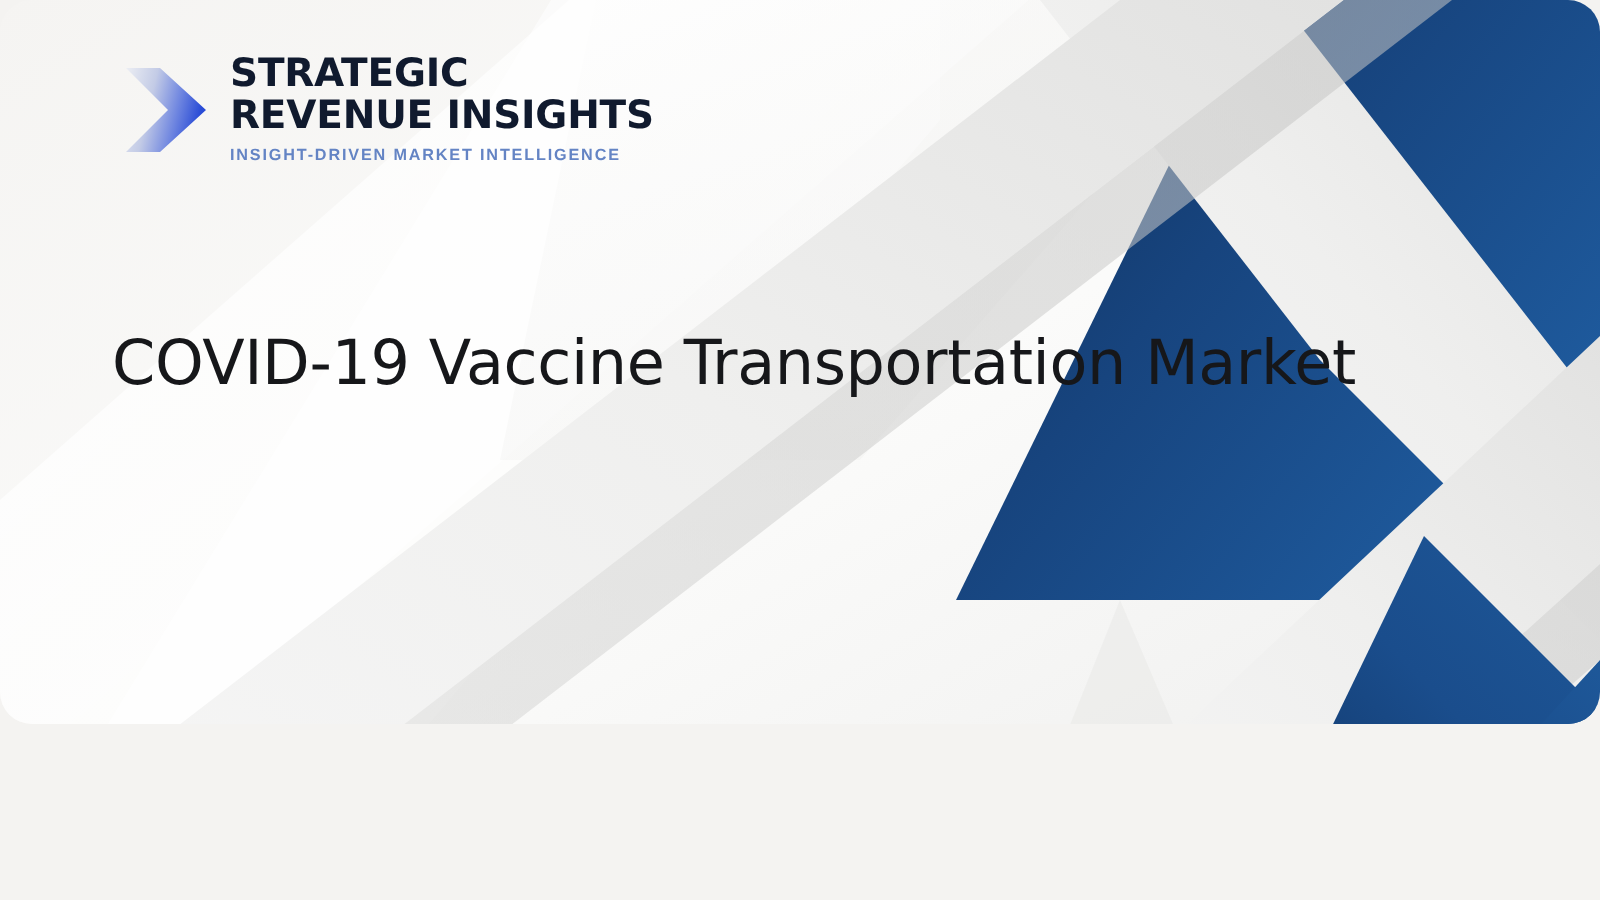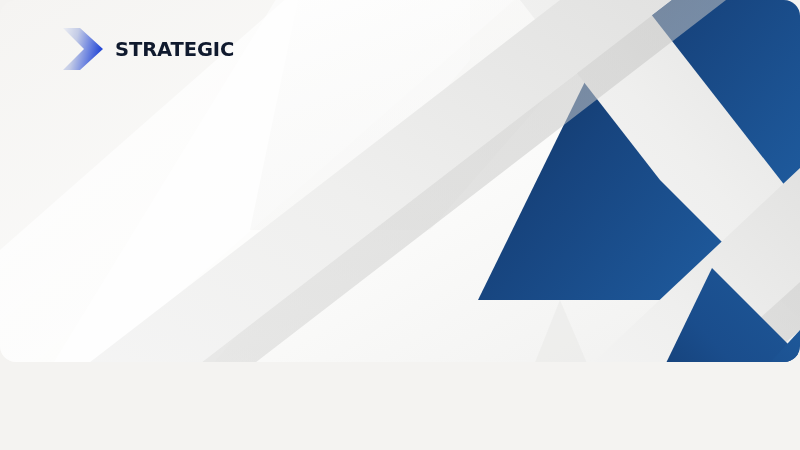--- a/index.html
+++ b/index.html
@@ -188,18 +188,21 @@
           <stop offset="38%" stop-color="#c3cbe6"></stop>
           <stop offset="72%" stop-color="#6f86e0"></stop>
           <stop offset="100%" stop-color="#2a4cd6"></stop>
         </linearGradient>
       </defs>
       <path d="M1 2 L18 2 L41 23 L18 44 L1 44 L22 23 Z" fill="url(#gMark)"></path>
     </svg>
 
     <div id="logo-text">
       <div class="logo-line">STRATEGIC</div>
+      <div class="logo-line">REVENUE INSIGHTS</div>
+      <div id="logo-tagline">INSIGHT-DRIVEN MARKET INTELLIGENCE</div>
     </div>
   </div>
 
+  <div id="headline">COVID-19 Vaccine Transportation Market</div>
 
 
 </div>
 
 </body></html>

